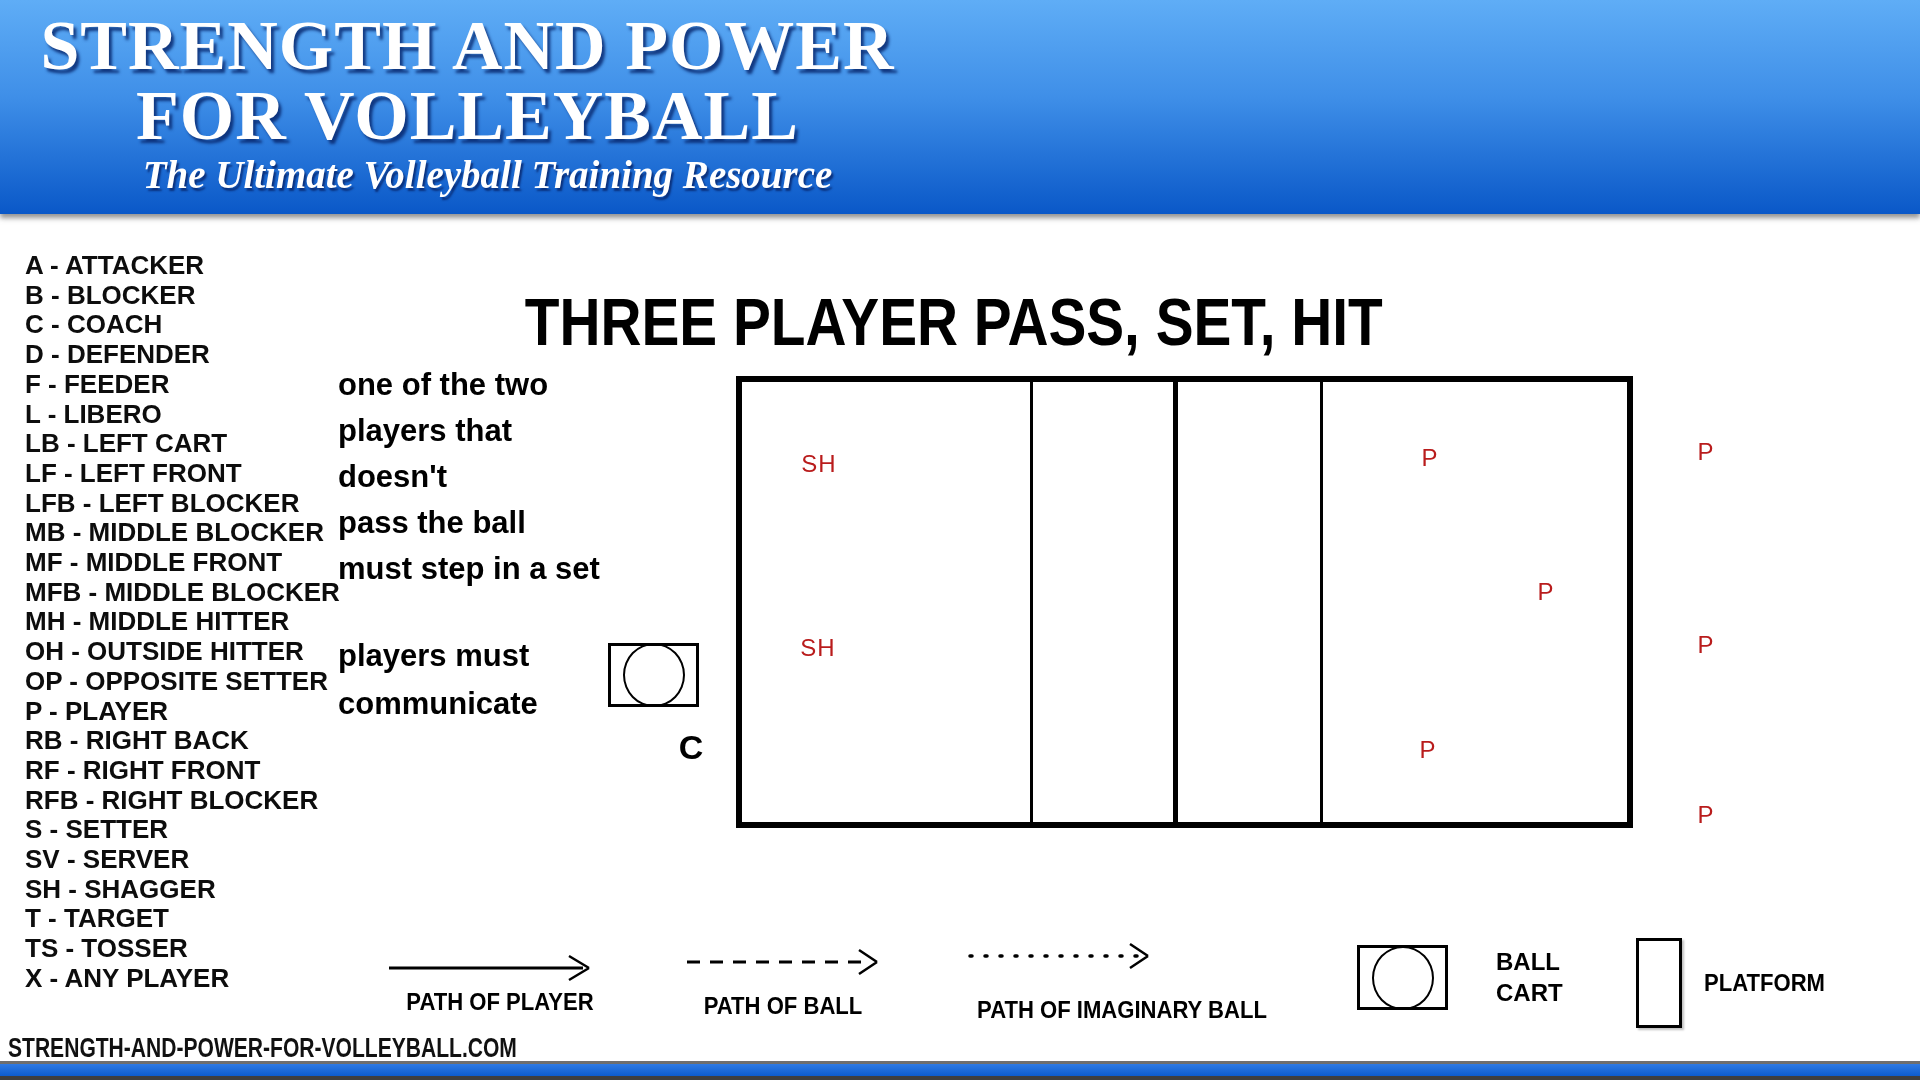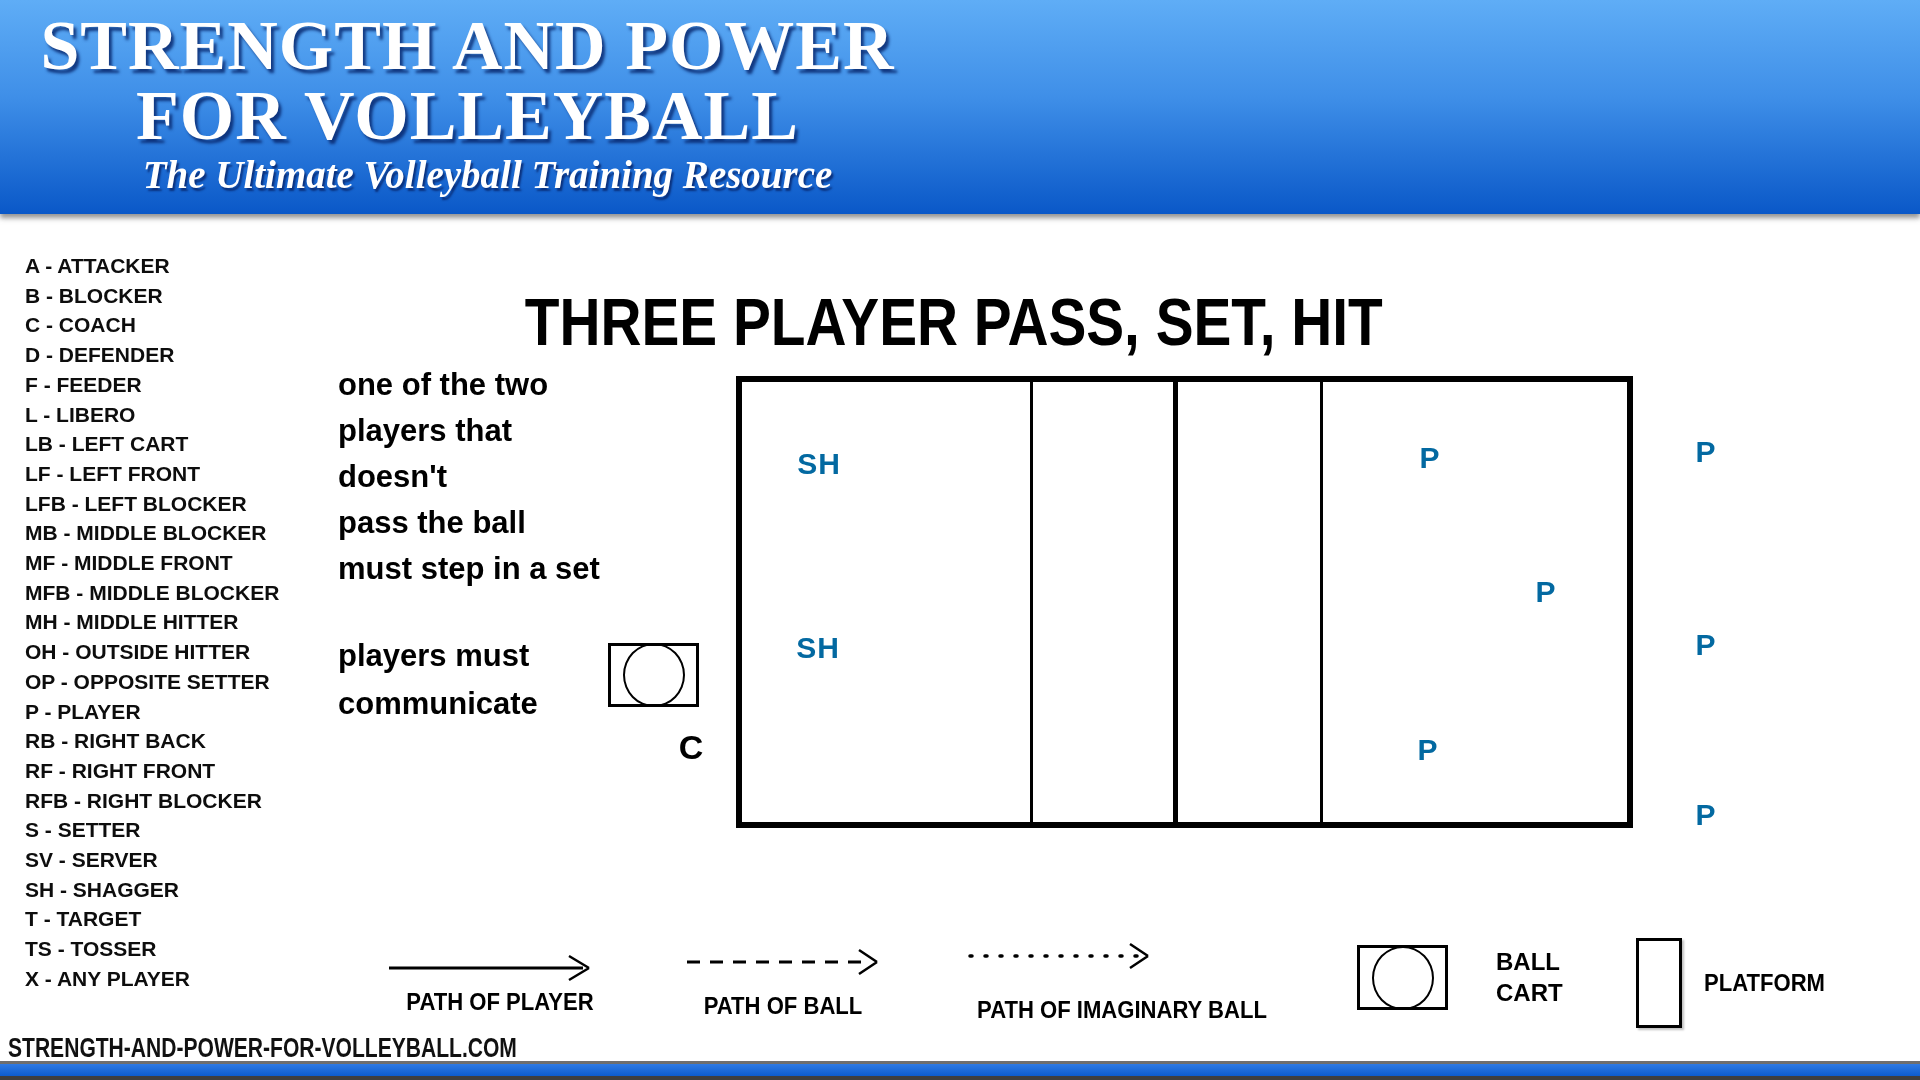--- a/index.html
+++ b/index.html
@@ -29,21 +29,21 @@
   }
   .header-tagline{
     position:absolute;left:0;top:152px;width:100%;
     font-size:39px;font-weight:bold;font-style:italic;white-space:nowrap;
     text-shadow:2px 3px 2px rgba(8,40,110,.85);
     padding-left:20px;
   }
   
   .abbrev-list{
     position:absolute;left:25px;top:251px;
-    font-size:21px;font-weight:bold;color:#0d0d0d;line-height:29.7px;white-space:nowrap;
+    font-size:26px;font-weight:bold;color:#0d0d0d;line-height:29.7px;white-space:nowrap;
   }
   
   .drill-title{
     position:absolute;left:455px;top:268px;width:975px;text-align:center;white-space:nowrap;margin-top:16px;
   }
   .drill-title>span{
     display:inline-block;font-size:66px;font-weight:bold;letter-spacing:0px;color:#000;
     transform:scaleX(.86);transform-origin:center;
   }
   .note{position:absolute;font-size:31px;font-weight:bold;color:#000;line-height:46px;white-space:nowrap;}
@@ -53,21 +53,21 @@
   .court{
     position:absolute;left:736px;top:376px;width:897px;height:452px;
     border:6px solid #000;box-sizing:border-box;background:#fff;
   }
   .court-line{position:absolute;top:0;height:100%;background:#000;}
   .attack-left{left:288px;width:3px;}
   .net-line{left:431px;width:5px;}
   .attack-right{left:578px;width:3px;}
   .pos-label{
     position:absolute;transform:translate(-50%,-50%);
-    font-size:30px;font-weight:bold;color:#0369a1;letter-spacing:1px;white-space:nowrap;
+    font-size:24px;font-weight:normal;color:#b91c1c;letter-spacing:1px;white-space:nowrap;
   }
   .coach-label{
     position:absolute;left:691px;top:747px;transform:translate(-50%,-50%);
     font-size:34px;font-weight:bold;color:#000;
   }
   
   .ball-cart{position:absolute;border:3px solid #000;background:#fff;box-sizing:border-box;}
   .ball-cart .ball{
     position:absolute;left:50%;top:50%;transform:translate(-50%,-50%);
     width:58px;height:60px;border:2px solid #000;border-radius:50%;

